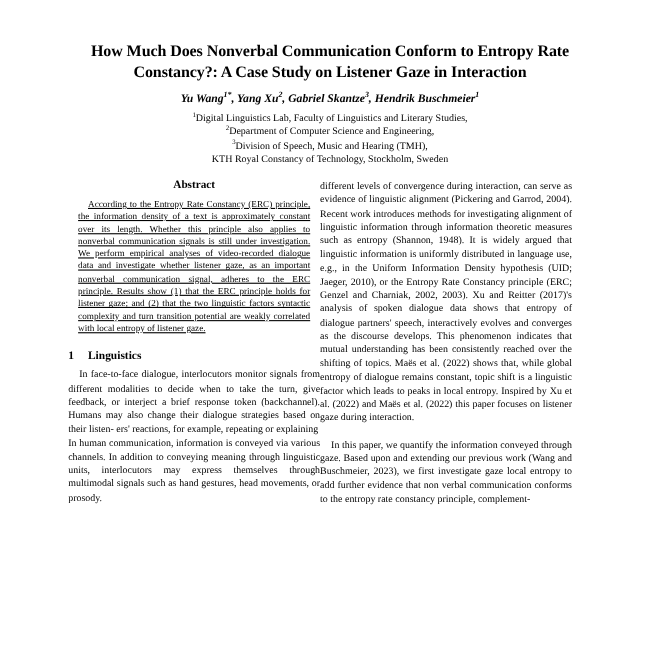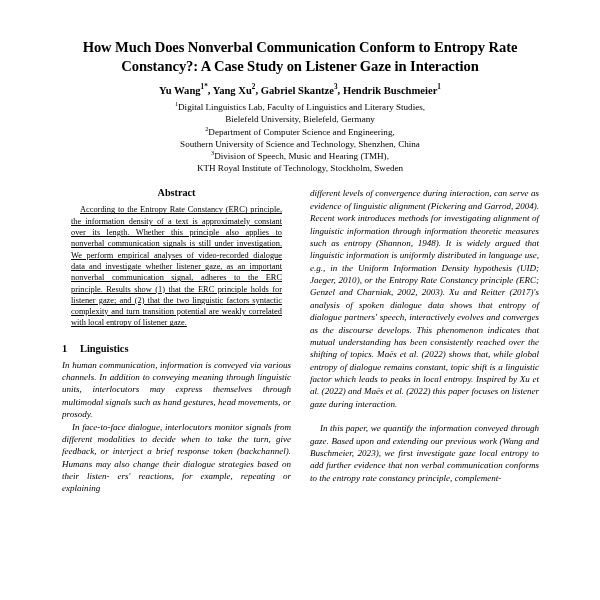--- a/index.html
+++ b/index.html
@@ -28,35 +28,35 @@
     line-height: 1.28;
     margin: 0 0 9px 0;
     letter-spacing: -0.1px;
   }
   .authors {
     font-size: 10.6px;
     font-weight: bold;
     text-align: center;
     margin: 0 0 3px 0;
     line-height: 1.3;
+    font-style: italic;
   }
   .affil {
     font-size: 9.1px;
     text-align: center;
     line-height: 1.345;
   }
   sup {
     font-size: 0.68em;
     vertical-align: super;
     line-height: 0;
   }
   .columns {
     display: flex;
     margin-top: 13px;
-    column-gap: 19px;
   }
   .col {
     width: 229px;
     flex: 0 0 229px;
   }
   .sec-head-center {
     font-size: 10.2px;
     font-weight: bold;
     text-align: center;
     margin: 0 0 6px 0;
@@ -78,21 +78,20 @@
     gap: 9px;
   }
   .sec-num {
     min-width: 9px;
   }
   p.body {
     font-size: 9.05px;
     line-height: 1.368;
     text-align: justify;
     margin: 0 0 0 0;
-    font-style: italic;
   }
   p.body.indent {
     text-indent: 10px;
   }
   .rcol p.body + p.body {
     margin-top: 12px;
   }
 </style>
 </head>
 <body>
@@ -103,40 +102,38 @@
     How Much Does Nonverbal Communication Conform to Entropy Rate<br>
     Constancy?: A Case Study on Listener Gaze in Interaction
   </div>
 
   <div class="authors">
     Yu Wang<sup>1*</sup>, Yang Xu<sup>2</sup>, Gabriel Skantze<sup>3</sup>, Hendrik Buschmeier<sup>1</sup>
   </div>
 
   <div class="affil">
     <div><sup>1</sup>Digital Linguistics Lab, Faculty of Linguistics and Literary Studies,</div>
-    <div>Bielefeld University, Bielefeld, Germany</div>
     <div><sup>2</sup>Department of Computer Science and Engineering,</div>
-    <div>Southern University of Science and Technology, Shenzhen, China</div>
     <div><sup>3</sup>Division of Speech, Music and Hearing (TMH),</div>
-    <div>KTH Royal Institute of Technology, Stockholm, Sweden</div>
+    <div>KTH Royal Constancy of Technology, Stockholm, Sweden</div>
   </div>
 
   <div class="columns">
 
     <div class="col lcol">
       <div class="sec-head-center">Abstract</div>
       <p class="abstract-body">According to the Entropy Rate Constancy (ERC) principle, the information density of a text is approximately constant over its length. Whether this principle also applies to nonverbal communication signals is still under investigation. We perform empirical analyses of video-recorded dialogue data and investigate whether listener gaze, as an important nonverbal communication signal, adheres to the ERC principle. Results show (1) that the ERC principle holds for listener gaze; and (2) that the two linguistic factors syntactic complexity and turn transition potential are weakly correlated with local entropy of listener gaze.</p>
 
       <div class="sec-head">
         <span class="sec-num">1</span>
         <span>Linguistics</span>
       </div>
 
+      <p class="body indent">In face-to-face dialogue, interlocutors monitor signals from different modalities to decide when to take the turn, give feedback, or interject a brief response token (backchannel). Humans may also change their dialogue strategies based on their listen- ers' reactions, for example, repeating or explaining</p>
       <p class="body">In human communication, information is conveyed via various channels. In addition to conveying meaning through linguistic units, interlocutors may express themselves through multimodal signals such as hand gestures, head movements, or prosody.</p>
-      <p class="body indent">In face-to-face dialogue, interlocutors monitor signals from different modalities to decide when to take the turn, give feedback, or interject a brief response token (backchannel). Humans may also change their dialogue strategies based on their listen- ers' reactions, for example, repeating or explaining</p>
     </div>
 
     <div class="col rcol">
       <p class="body">different levels of convergence during interaction, can serve as evidence of linguistic alignment (Pickering and Garrod, 2004). Recent work introduces methods for investigating alignment of linguistic information through information theoretic measures such as entropy (Shannon, 1948). It is widely argued that linguistic information is uniformly distributed in language use, e.g., in the Uniform Information Density hypothesis (UID; Jaeger, 2010), or the Entropy Rate Constancy principle (ERC; Genzel and Charniak, 2002, 2003). Xu and Reitter (2017)'s analysis of spoken dialogue data shows that entropy of dialogue partners' speech, interactively evolves and converges as the discourse develops. This phenomenon indicates that mutual understanding has been consistently reached over the shifting of topics. Maës et al. (2022) shows that, while global entropy of dialogue remains constant, topic shift is a linguistic factor which leads to peaks in local entropy. Inspired by Xu et al. (2022) and Maës et al. (2022) this paper focuses on listener gaze during interaction.</p>
       <p class="body indent">In this paper, we quantify the information conveyed through gaze. Based upon and extending our previous work (Wang and Buschmeier, 2023), we first investigate gaze local entropy to add further evidence that non verbal communication conforms to the entropy rate constancy principle, complement-</p>
     </div>
 
   </div>
 </div>
 

